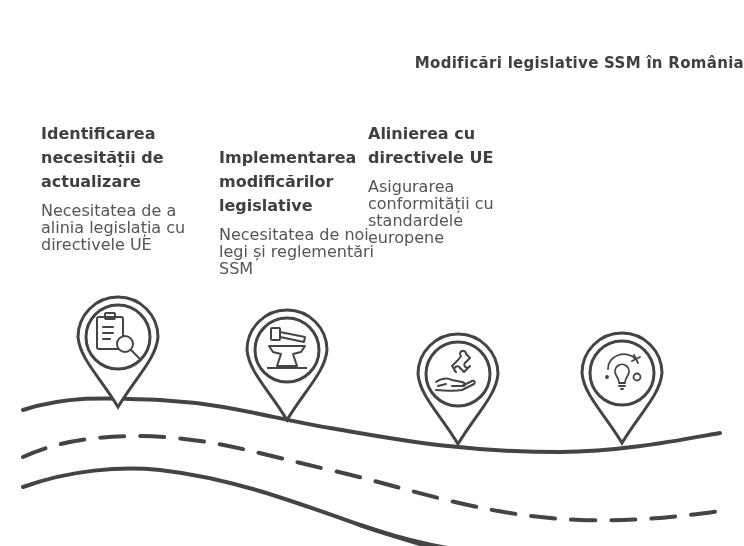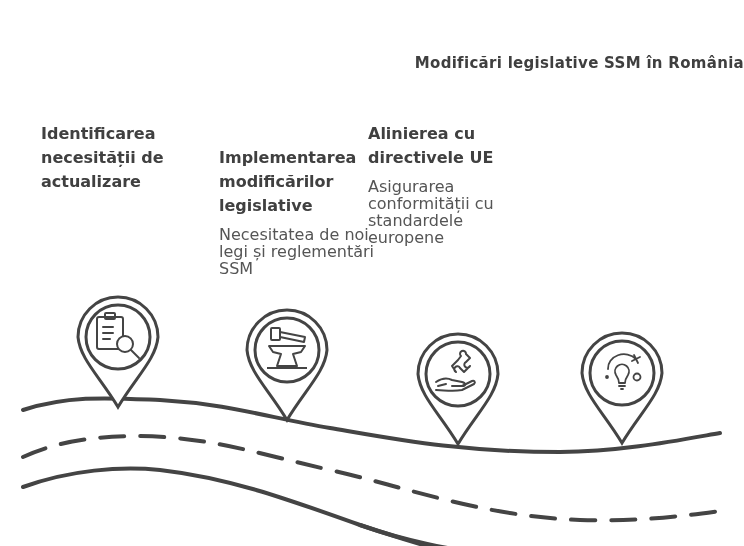--- a/index.html
+++ b/index.html
@@ -10,20 +10,21 @@
     .step p { margin: 8px 0 0 0; font-size: 16px; line-height: 17px; color: #555555; }
     svg.scene { position: absolute; left: 0; top: 0; }
   </style>
 </head>
 <body>
 
 <div class="title">Modificări legislative SSM în România</div>
 
 <div class="step" style="left:41px;">
   <h3>Identificarea necesității de actualizare</h3>
+  <p>Necesitatea de a alinia legislația cu directivele UE</p>
 </div>
 <div class="step" style="left:219px;margin-top:24px;">
   <h3>Implementarea modificărilor legislative</h3>
   <p>Necesitatea de noi legi și reglementări SSM</p>
 </div>
 <div class="step" style="left:368px;">
   <h3>Alinierea cu directivele UE</h3>
   <p>Asigurarea conformității cu standardele europene</p>
 </div>
 <div class="step" style="left:542px;">

